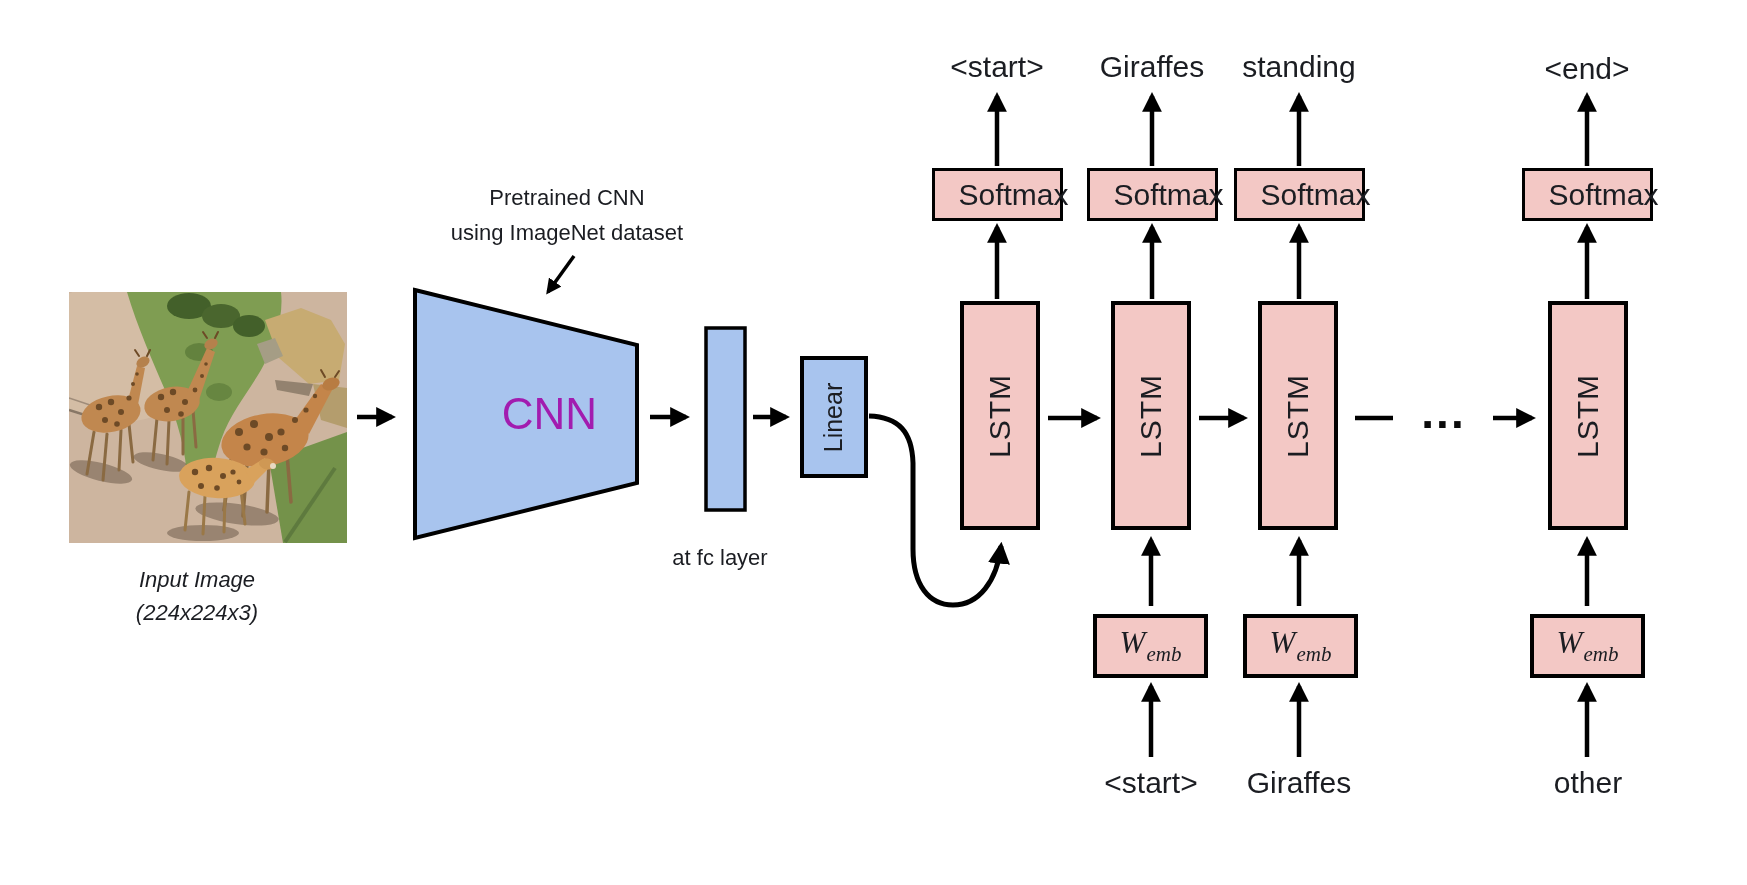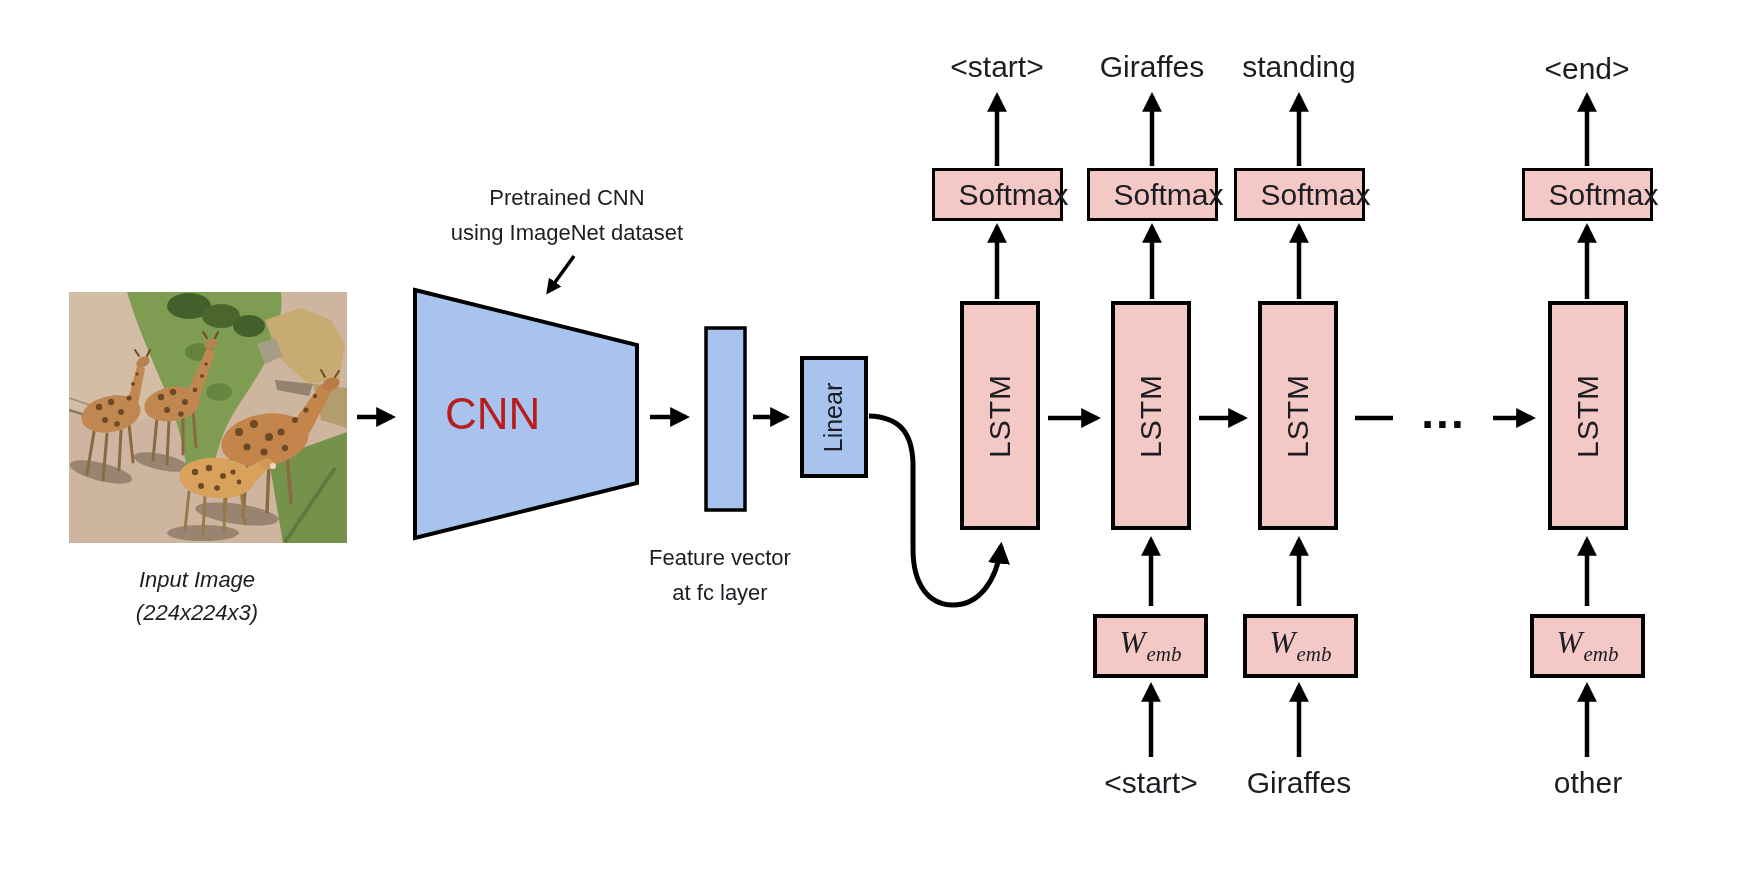--- a/index.html
+++ b/index.html
@@ -18,22 +18,22 @@
   }
   .blue{background:var(--blue);}
   .softmax{border-width:3px; font-size:30px;padding-left:32px;}
   .lstm span, .linear span{display:block; transform:rotate(-90deg); white-space:nowrap;}
   .lstm{font-size:30px; letter-spacing:1px;}
   .linear{font-size:25px;}
   .wemb{font-family:"Liberation Serif", serif; font-style:italic; font-size:31px; border-width:4px;}
   .wemb sub{font-size:21px; font-style:italic; margin-left:1px;text-align:center;}
   .word{position:absolute; width:180px; text-align:center; font-size:30px; color:var(--text);}
   .caption{position:absolute; text-align:center; font-size:22px; line-height:34px; color:var(--text);}
-  .cnn-text{position:absolute; left:445px; top:389px; width:152px; text-align:left;
-            font-size:44px; color:#b91c1c;}
+  .cnn-text{position:absolute; left:445px; top:389px; width:152px; text-align:right;
+            font-size:44px; color:#a21caf;}
   .dots{position:absolute; left:1406px; top:390px; width:75px; height:50px; line-height:44px;
         text-align:center; font-size:46px; font-weight:bold; letter-spacing:2px; color:#0b0b0b;}
 </style>
 </head>
 <body>
 
 <div class="canvas">
 
   <svg class="overlay" viewBox="0 0 1747 885">
     <defs>
@@ -210,21 +210,20 @@
   </div>
 
   <div class="caption" style="left:377px; top:180px; width:380px; line-height:35px;">
     <div>Pretrained CNN</div>
     <div>using ImageNet dataset</div>
   </div>
 
   <div class="cnn-text">CNN</div>
 
   <div class="caption" style="left:600px; top:540px; width:240px; line-height:35px;">
-    <div>Feature vector</div>
     <div>at fc layer</div>
   </div>
 
   <div class="box blue linear" style="left:800px; top:356px; width:68px; height:122px;">
     <span>Linear</span>
   </div>
 
   <div class="box lstm" style="left:960px;  top:301px; width:80px; height:229px;">
     <span>LSTM</span>
     </div>

